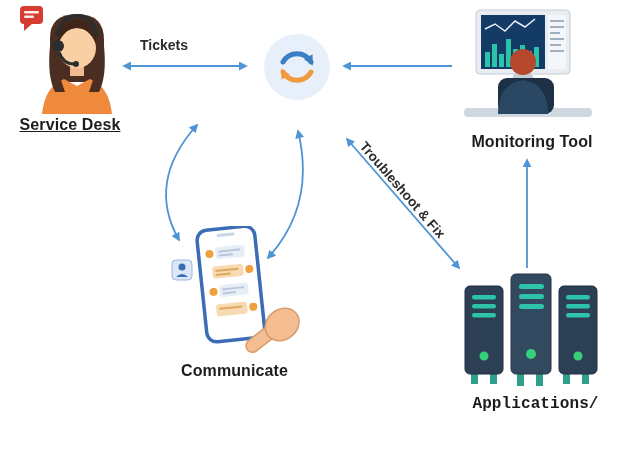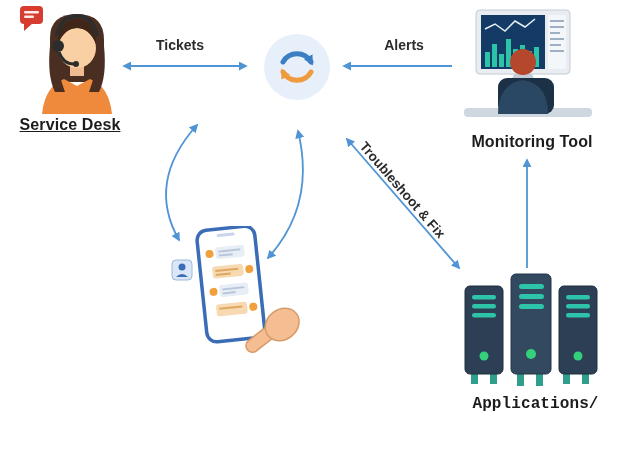--- a/index.html
+++ b/index.html
@@ -20,21 +20,20 @@
     font-size: 16px;
     color: #1c1c1c;
     text-align: center;
     letter-spacing: 0.1px;
   }
   .edge-label {
     position: absolute;
     font-weight: 600;
     font-size: 14px;
     color: #2b2b2b;
-    text-align: center;
   }
   .rot-label {
     position: absolute;
     left: 368px;
     top: 139px;
     font-weight: 600;
     font-size: 13.5px;
     color: #2b2b2b;
     white-space: nowrap;
     transform-origin: 0 0;
@@ -225,24 +224,24 @@
       </g>
       <circle cx="117" cy="86" r="4.5" fill="#35d07a"></circle>
     </svg>
   </div>
 
   <div class="node-label" style="left:4px; top:116px; width:132px;text-decoration:underline;">Service Desk</div>
 
 
   <div class="node-label" style="left:462px; top:133px; width:140px;">Monitoring Tool</div>
 
+  <div class="node-label" style="left:162px; top:362px; width:145px;">Communicate</div>
 
   <div class="node-label apps-label" style="left:458px; top:394px; width:155px;font-family:Liberation Mono, monospace;">
     <div>Applications/</div>
   </div>
 
   <div class="edge-label" style="left:140px; top:37px; width:80px;">Tickets</div>
 
-  <div class="edge-label" style="left:364px; top:37px; width:80px;">Alerts</div>
 
   <div class="rot-label">Troubleshoot &amp; Fix</div>
 
 </div>
 
 </body></html>

